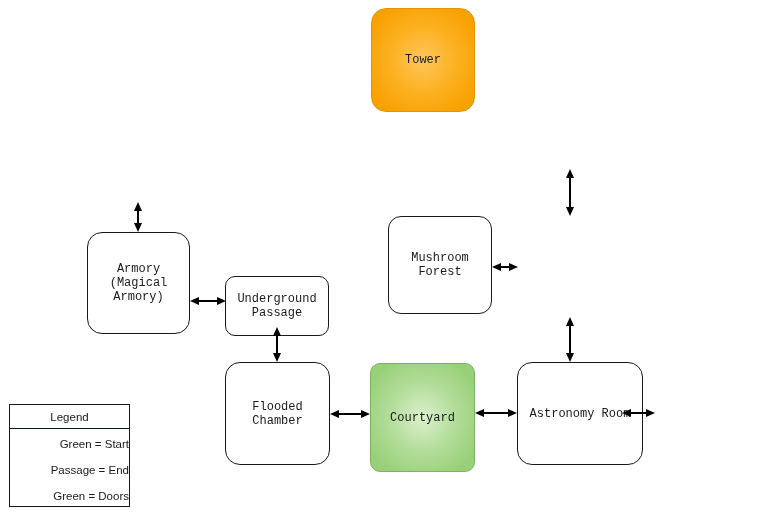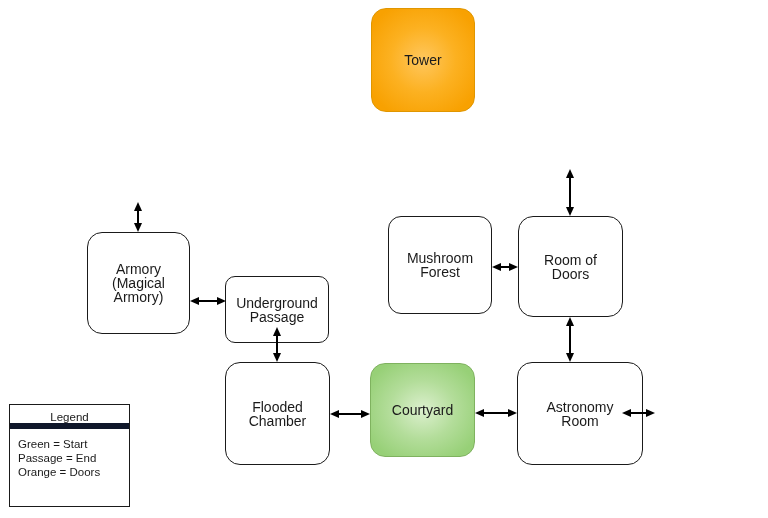--- a/index.html
+++ b/index.html
@@ -17,23 +17,24 @@
   
   .node {
     position: absolute;
     display: flex;
     align-items: center;
     justify-content: center;
     text-align: center;
     border: 1px solid #1a1a1a;
     border-radius: 15px;
     background: #ffffff;
-    font-size: 14px;
+    font-size: 12px;
     line-height: 14px;
     padding: 0 8px;
+    font-family: Liberation Mono, monospace;
   }
   .node.sm { border-radius: 10px; }
   .node.start {
     background: radial-gradient(ellipse farthest-corner at 50% 50%, #dcf0ce 0%, #b3dd9a 45%, #97d077 85%);
     border: 1px solid #7fb25f;
   }
   .node.end {
     background: radial-gradient(ellipse farthest-corner at 50% 50%, #ffc75e 0%, #fcb121 45%, #f8a101 85%);
     border: 1px solid #e09600;
   }
@@ -76,60 +77,58 @@
     left: 9px; top: 404px;
     width: 121px; height: 103px;
     border: 1px solid #1a1a1a;
     background: #ffffff;
     font-size: 11.5px;
   }
   .legend .legend-header {
     height: 24px;
     line-height: 24px;
     text-align: center;
-    border-bottom: 6px solid #0f172a;
+    border-bottom: 1px solid #0f172a;
   }
   .legend .legend-body {
     display: flex;
     flex-direction: column;
-    gap: 0;
+    gap: 12px;
     padding: 8px 0 0 8px;
+    text-align: right;
   }
   .legend .legend-item { height: 14px; line-height: 14px; }
 </style>
 </head>
 <body>
 
 <div class="canvas">
 
   <div class="node end" style="left:371px; top:8px; width:104px; height:104px;">
     <span class="lbl">Tower</span>
   </div>
 
   <div class="node" style="left:87px; top:232px; width:103px; height:102px;">
     <span class="lbl">Armory (Magical Armory)</span>
   </div>
 
-  <div class="node sm" style="left:225px; top:276px; width:104px; height:67px;">
+  <div class="node sm" style="left:225px; top:276px; width:104px; height:60px;">
     <span class="lbl">Underground Passage</span>
   </div>
 
   <div class="node" style="left:388px; top:216px; width:104px; height:98px;border-radius:13px;">
     <span class="lbl">Mushroom Forest</span>
   </div>
 
-  <div class="node" style="left:518px; top:216px; width:105px; height:101px;">
-    <span class="lbl">Room of Doors</span>
-  </div>
 
   <div class="node" style="left:225px; top:362px; width:105px; height:103px;">
     <span class="lbl">Flooded Chamber</span>
   </div>
 
-  <div class="node start" style="left:370px; top:363px; width:105px; height:94px;">
+  <div class="node start" style="left:370px; top:363px; width:105px; height:109px;border-radius:10px;">
     <span class="lbl">Courtyard</span>
   </div>
 
   <div class="node" style="left:517px; top:362px; width:126px; height:103px;">
     <span class="lbl">Astronomy Room</span>
   </div>
 
 
   <div class="arrow v" style="left:133px; top:202px; height:30px;">
     <span class="head-n"></span>
@@ -183,17 +182,17 @@
     <span class="head-w"></span>
     <span class="shaft"></span>
     <span class="head-e"></span>
   </div>
 
   <div class="legend">
     <div class="legend-header">Legend</div>
     <div class="legend-body">
       <div class="legend-item">Green = Start</div>
       <div class="legend-item">Passage = End</div>
-      <div class="legend-item">Orange = Doors</div>
+      <div class="legend-item">Green = Doors</div>
     </div>
   </div>
 
 </div>
 
 </body></html>

